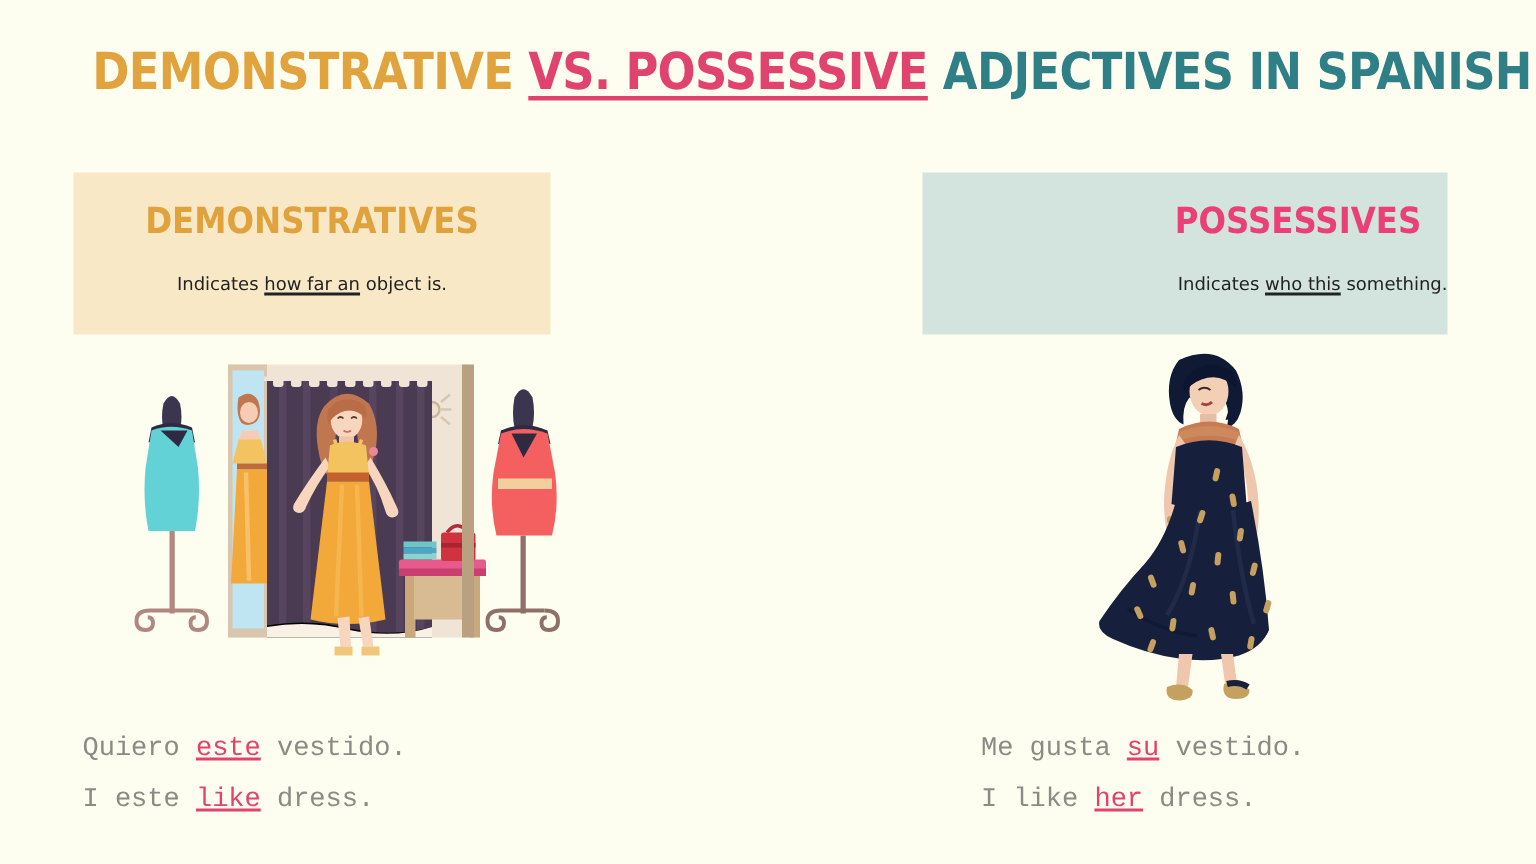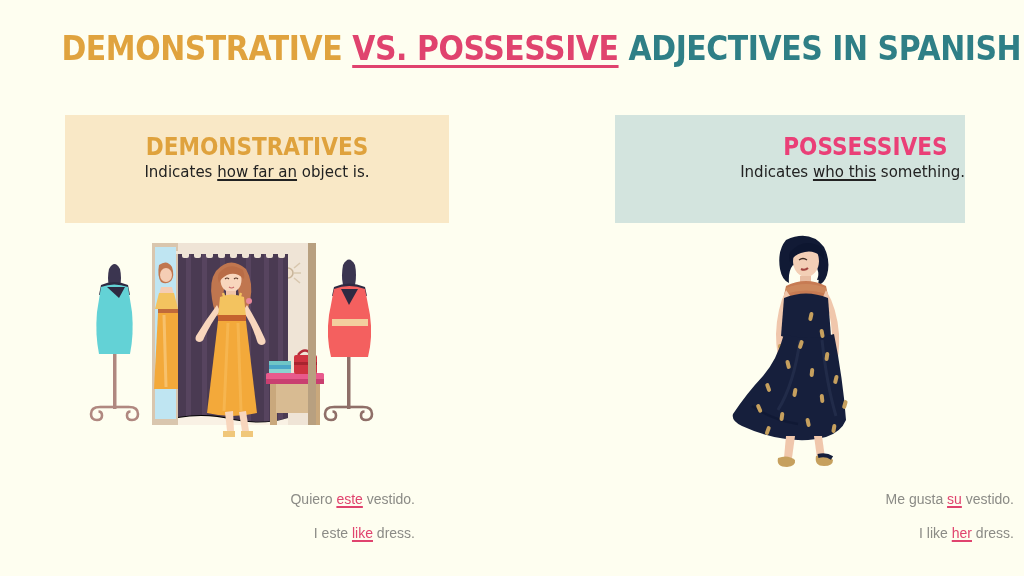--- a/index.html
+++ b/index.html
@@ -43,49 +43,49 @@
 
   
   .panel {
     position: absolute;
     top: 115px;
     height: 108px;
     box-sizing: border-box;
     padding-top: 12px;
     text-align: center;
   }
-  #panel-left  { left: 65px;  width: 384px; background: #f9e8c6; }
+  #panel-left  { left: 49px;  width: 318px; background: #f9e8c6; }
   #panel-right { left: 615px; width: 350px; background: #d3e4de; text-align: right; }
 
   .panel-title {
     font-family: "DejaVu Sans", sans-serif;
     font-size: 24px;
     font-weight: 700;
     letter-spacing: 0px;
     transform: scaleX(0.9);
     margin: 6px 0 0 0;
   }
   #panel-left  .panel-title { color: #dfa23d; }
   #panel-right .panel-title { color: #ea3f77; }
 
   .panel-sub {
     font-family: "DejaVu Sans", sans-serif;
-    font-size: 15px;
+    font-size: 12px;
     color: #222;
-    margin-top: 1px;
+    margin-top: 18px;
     line-height: 20px;
   }
   .panel-sub u { text-decoration: underline; text-decoration-thickness: 1.5px; text-underline-offset: 2px; }
 
   
   .caption {
     position: absolute;
-    text-align: right;
-    font-family: Liberation Sans, sans-serif;
-    font-size: 14px;
+    text-align: left;
+    font-family: Liberation Mono, monospace;
+    font-size: 18px;
     color: #8b8b86;
     line-height: 34px;
     width: 360px;
   }
   #caption-left  { left: 55px;  top: 482px; }
   #caption-right { left: 654px; top: 482px; }
   .caption .kw {
     color: #e0436e;
     text-decoration: underline;
     text-decoration-thickness: 1.5px;

